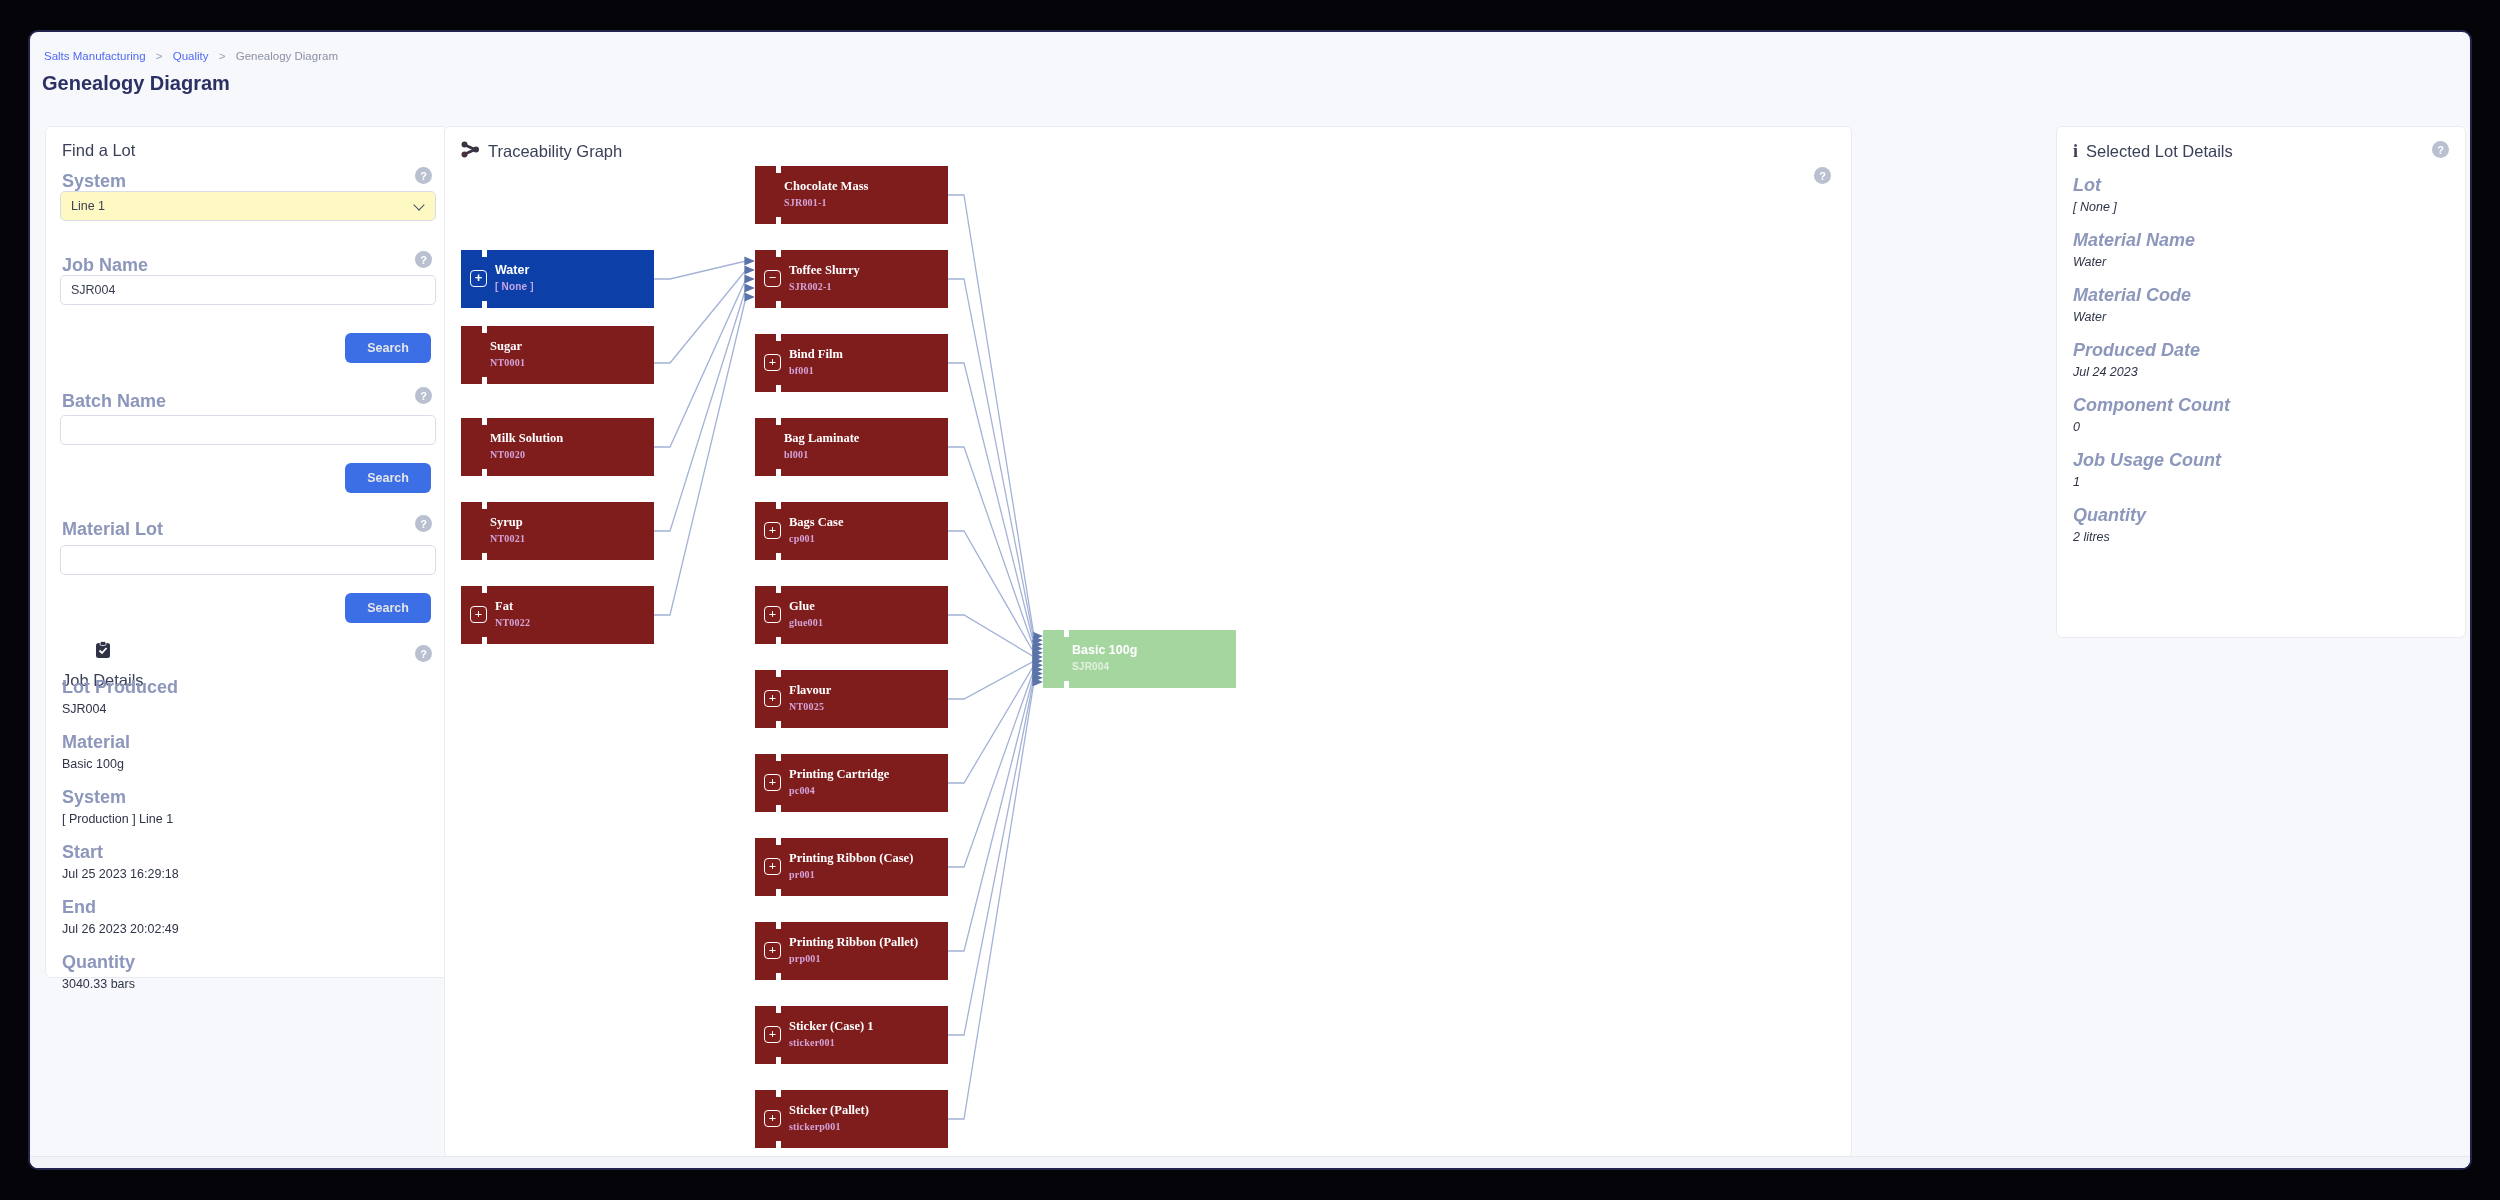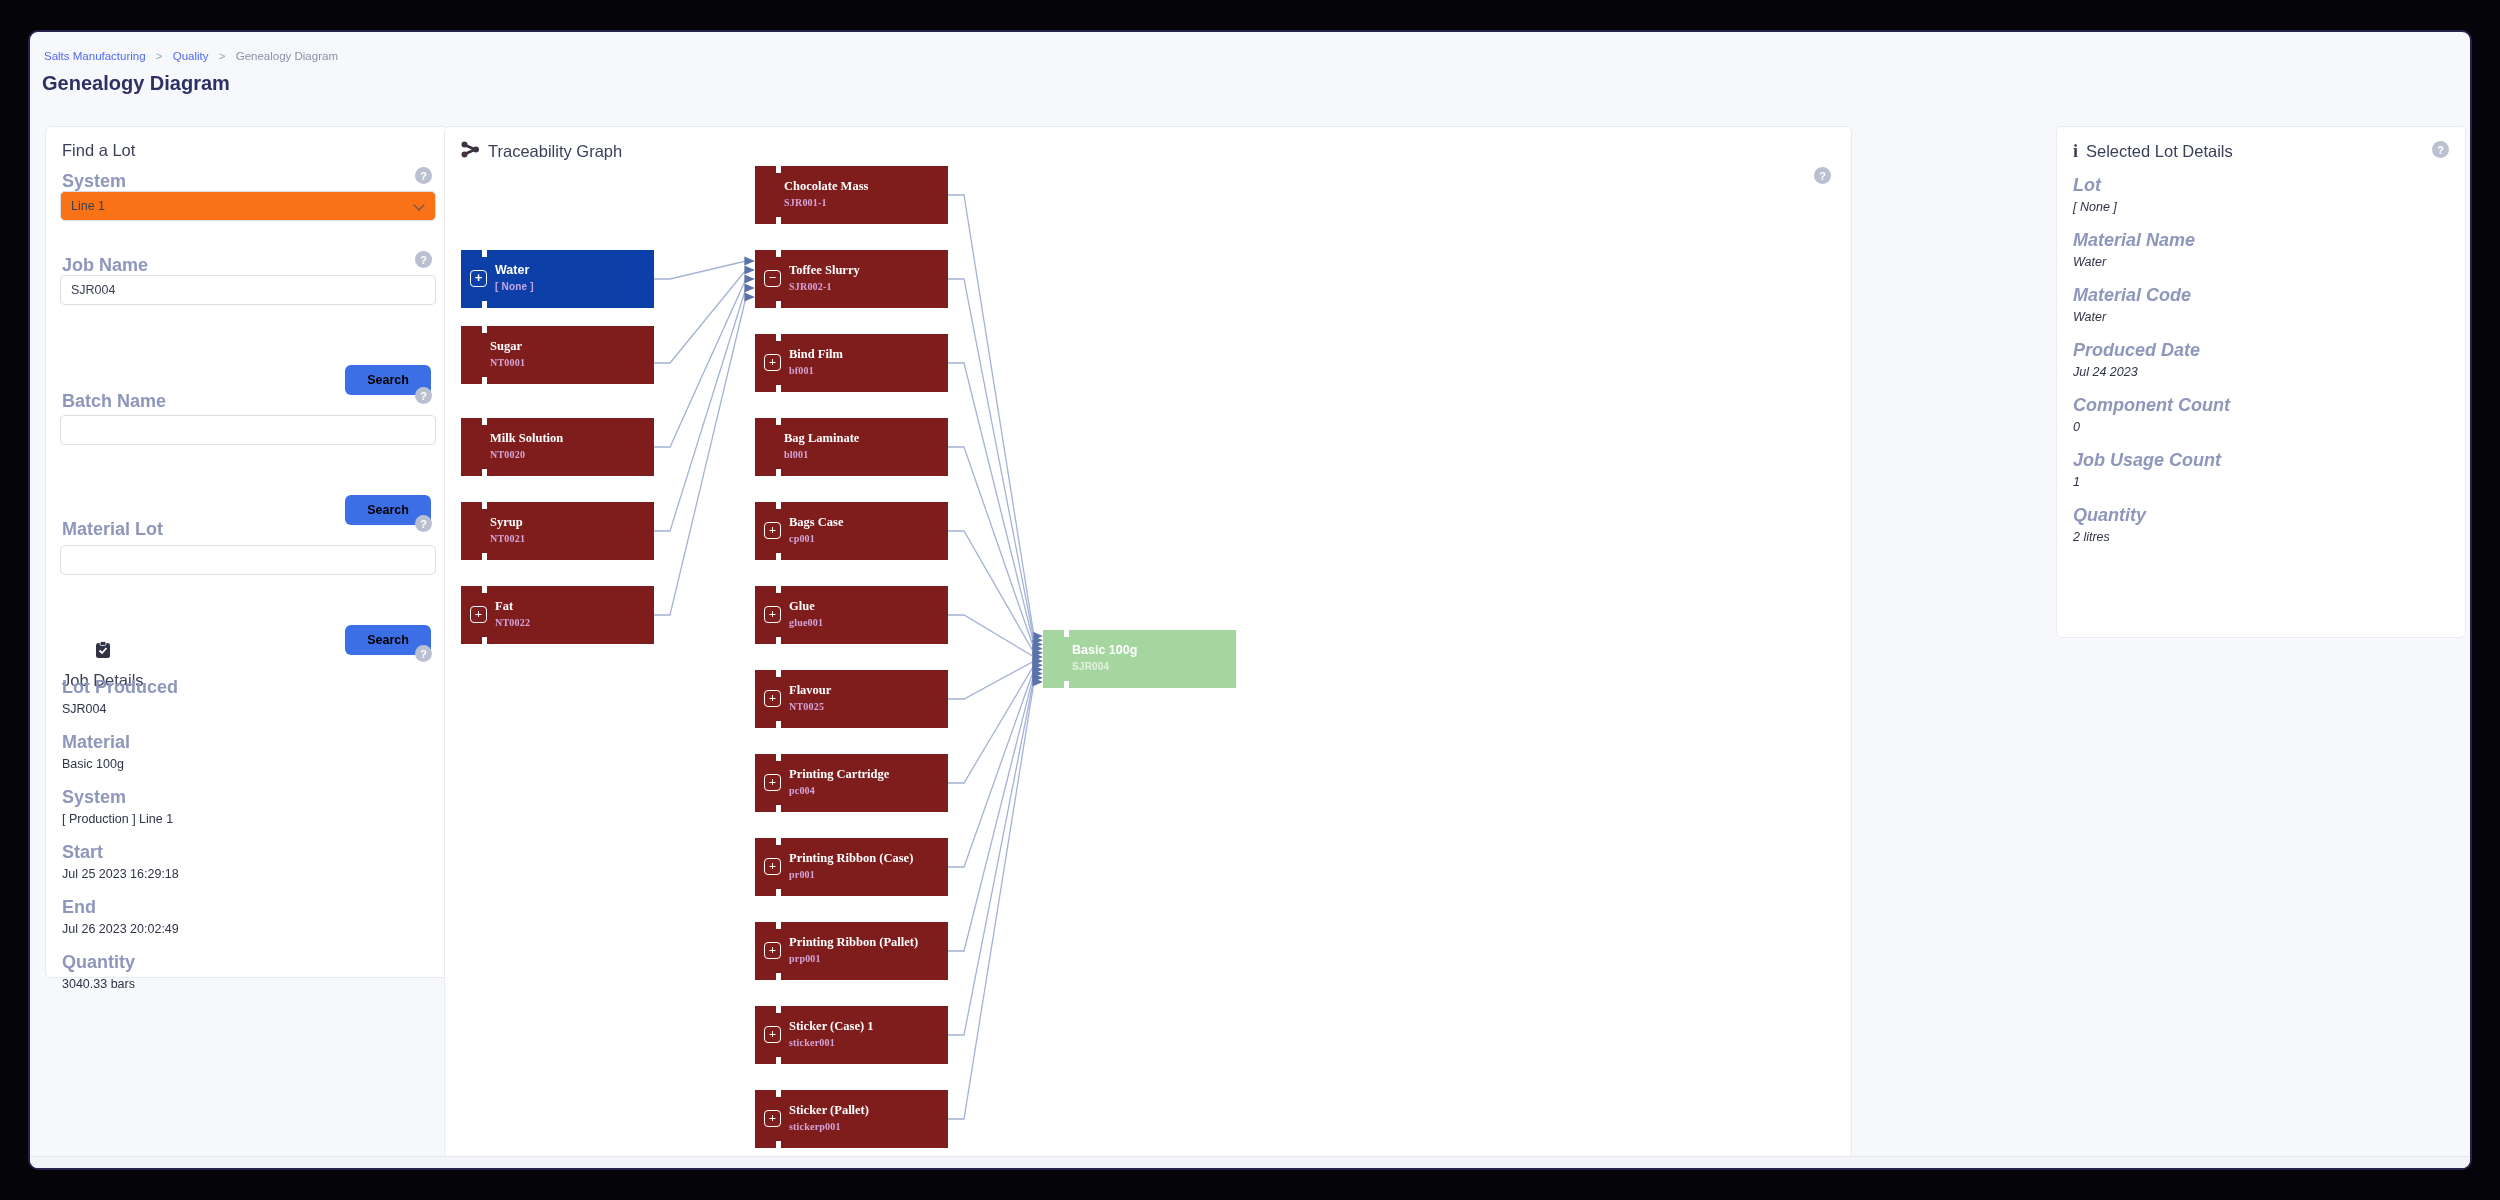--- a/index.html
+++ b/index.html
@@ -17,25 +17,25 @@
   .help { position:absolute; width:17px; height:17px; border-radius:50%; background:#b9c0cf; color:#fff;
           font-size:11px; font-weight:700; display:flex; align-items:center; justify-content:center; }
 
   .flabel { font-size:18px; font-weight:700; color:#8d97bc; }
   .fvalue { font-size:12.5px; color:#2e3447; margin-top:4px; }
   .frow { margin-bottom:16px; }
 
   .inp { position:absolute; left:14px; width:376px; height:30px; border:1px solid #d9dde6; border-radius:5px;
          background:#fff; font-size:12.5px; color:#3a4054; padding:0 10px; font-family:"Liberation Sans",sans-serif; }
   .sel { position:absolute; left:14px; width:376px; height:30px; border:1px solid #d9dde6; border-radius:5px;
-         background:#f97316; font-size:12.5px; color:#3a4054; display:flex; align-items:center; padding:0 10px; cursor:pointer; }
+         background:#fef9c3; font-size:12.5px; color:#3a4054; display:flex; align-items:center; padding:0 10px; cursor:pointer; }
   .chev { position:absolute; right:12px; top:9px; width:8px; height:8px; border-right:1.8px solid #4a4f63;
           border-bottom:1.8px solid #4a4f63; transform:rotate(45deg); }
-  .btn { position:absolute; right:17px; width:86px; height:30px; background:#3c6fe6; color:#000000; border:none;
-         border-radius:6px; font-size:12.5px; font-weight:700; cursor:pointer; font-family:"Liberation Sans",sans-serif;margin-top:32px; }
+  .btn { position:absolute; right:17px; width:86px; height:30px; background:#3c6fe6; color:#e5e5e5; border:none;
+         border-radius:6px; font-size:12.5px; font-weight:700; cursor:pointer; font-family:"Liberation Sans",sans-serif; }
   .lbl { position:absolute; left:16px; }
 
   
   .gnode { position:absolute; width:193px; height:58px; cursor:pointer; }
   .n-blue { background:#7f1d1d;font-family:Liberation Serif, serif; }
   .n-dark { background:#0c3fa8; }
   .n-green { background:#a6d6a0; }
   .gnode .notch { position:absolute; left:21px; width:5px; height:7px; background:#fff; }
   .gnode .nt { top:0; } .gnode .nb { bottom:0; }
   .ntitle { position:absolute; top:13px; font-size:12.5px; font-weight:700; color:#fff; white-space:nowrap; }

